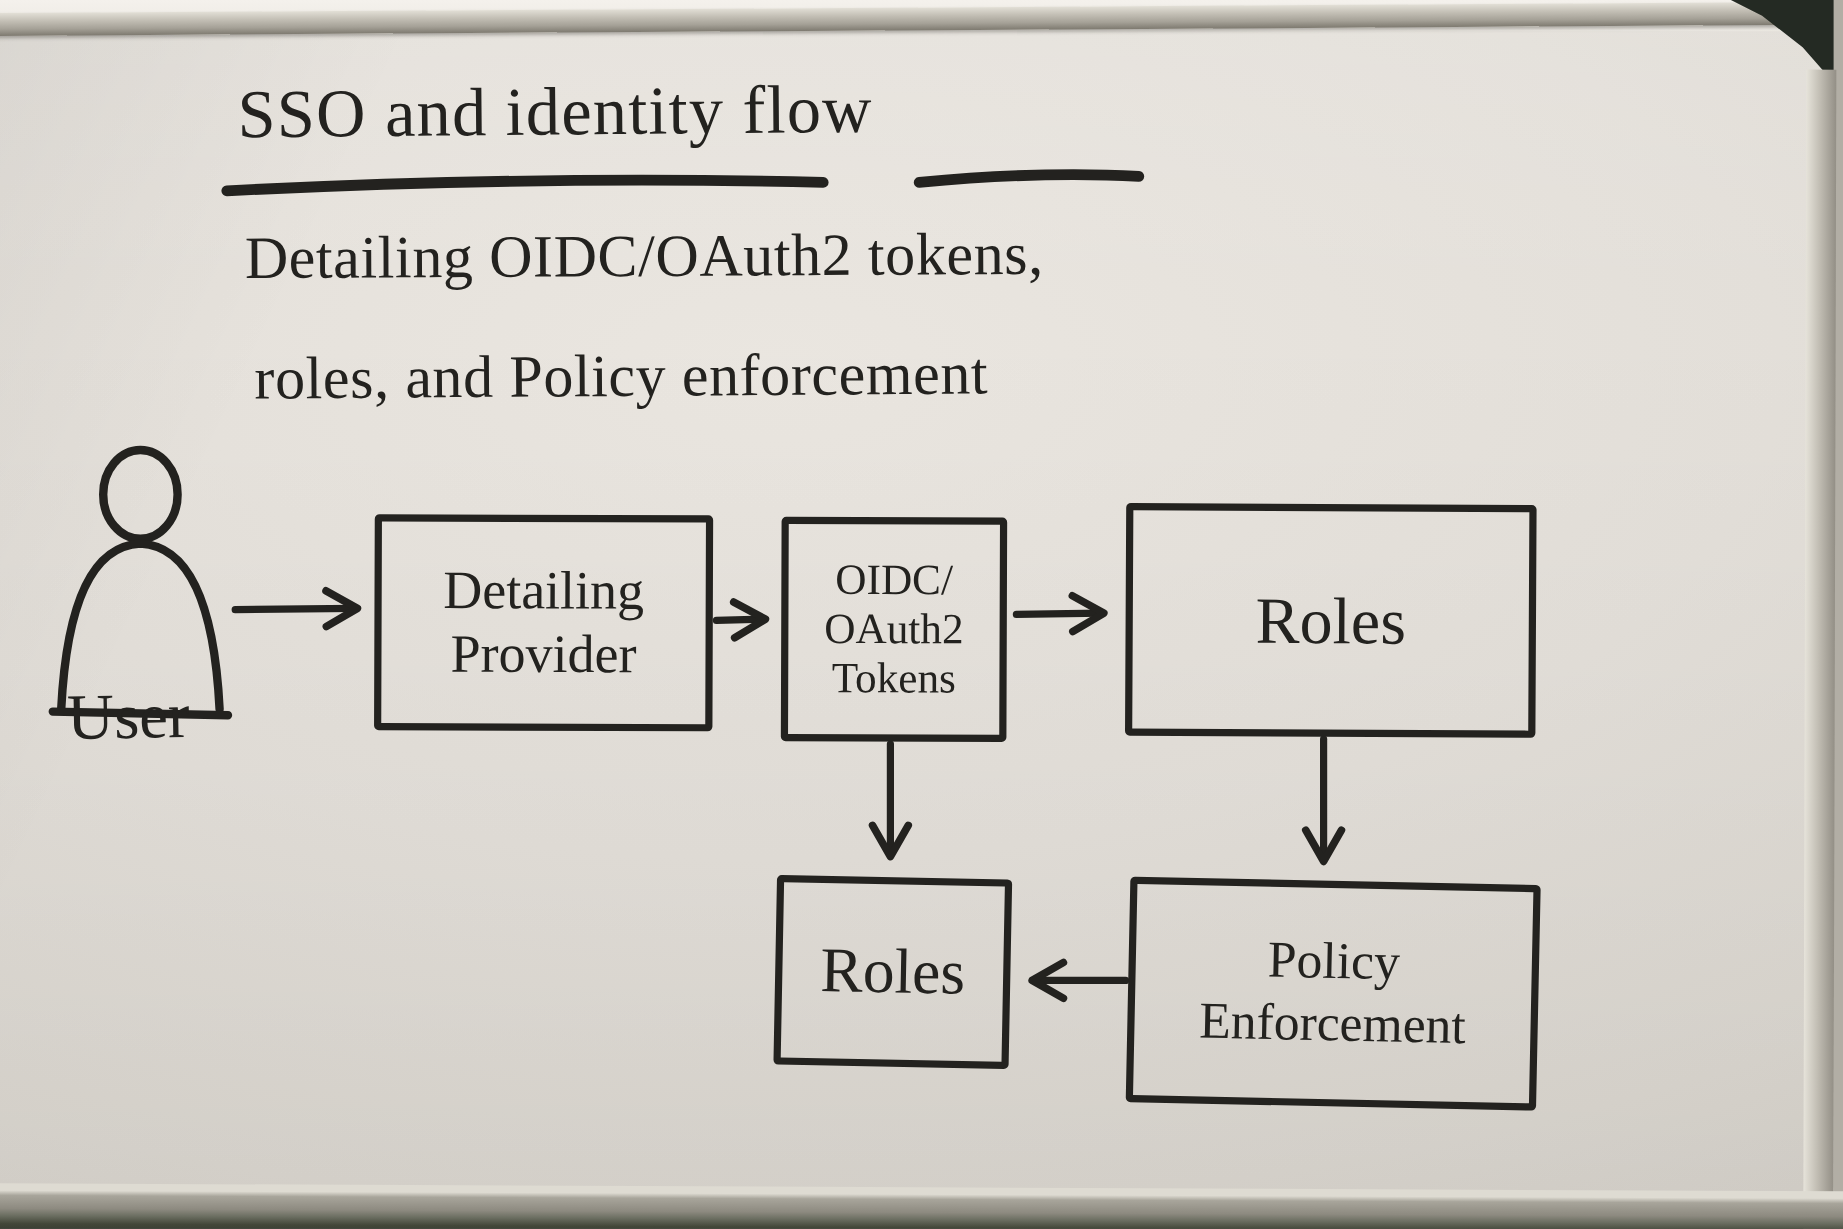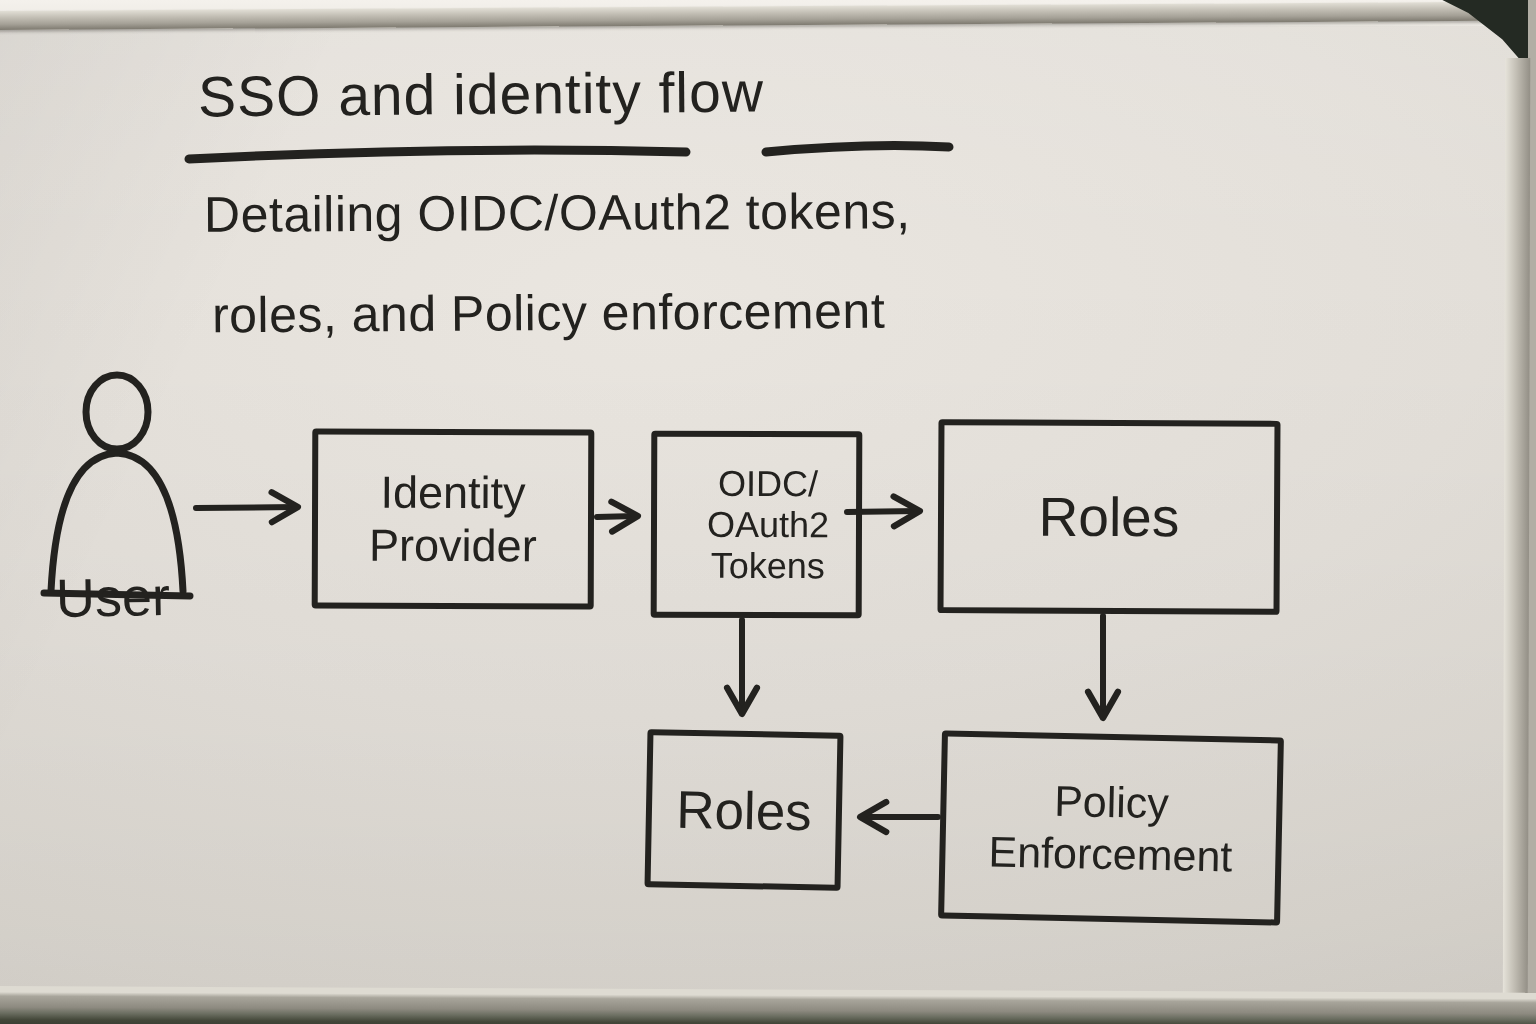--- a/index.html
+++ b/index.html
@@ -1,21 +1,21 @@
 <!DOCTYPE html>
 <html><head>
 <meta charset="utf-8">
 <style>
   html, body { margin: 0; padding: 0; background: #2a2d28; }
   .scene {
     position: relative;
     width: 1536px;
     height: 1024px;
     overflow: hidden;
-    font-family: Liberation Sans, sans-serif;
+    font-family: Liberation Serif, serif;
     --ink: #23221f;
   }
 
   
   .board-surface {
     position: absolute; inset: 0;
     background:
       radial-gradient(130% 95% at 42% 30%, #eae6e0 0%, #e3dfd9 42%, #dbd7d0 72%, #d0ccc5 100%);
   }
   .vignette {
@@ -94,21 +94,21 @@
     position: absolute; z-index: 6;
     border: 6px solid var(--ink);
     border-radius: 4px;
     display: flex; align-items: center; justify-content: center;
     text-align: center;
     color: var(--ink);
     white-space: pre-line;
     background: transparent;
   }
   .box-idp    { left: 312px; top: 429px; width: 270px; height: 168px; transform: rotate(0.2deg);  font-size: 45px; line-height: 1.18; }
-  .box-tokens { left: 651px; top: 431px; width: 176px; height: 175px; transform: rotate(0.2deg);  font-size: 36px; line-height: 1.14; padding-left: 23px; }
+  .box-tokens { left: 651px; top: 431px; width: 176px; height: 175px; transform: rotate(0.2deg);  font-size: 36px; line-height: 1.14; }
   .box-portal { left: 938px; top: 420px; width: 330px; height: 182px; transform: rotate(0.3deg);  font-size: 55px; }
   .box-roles  { left: 646px; top: 731px; width: 184px; height: 146px; transform: rotate(1.1deg);  font-size: 53px; }
   .box-policy { left: 940px; top: 734px; width: 330px; height: 176px; transform: rotate(1.2deg);  font-size: 43px; line-height: 1.22; }
 </style>
 </head>
 <body>
 
 <div class="scene">
 
   <div class="board-surface"></div>
@@ -140,21 +140,21 @@
       <path d="M938 817 L 862 817" marker-end="url(#ah)"></path>
     </g>
   </svg>
 
   <div class="hand title">SSO and identity flow</div>
   <div class="hand subtitle-1">Detailing OIDC/OAuth2 tokens,</div>
   <div class="hand subtitle-2">roles, and Policy enforcement</div>
   <div class="hand user-label">User</div>
 
   <div class="node-box box-idp">
-    <span>Identity
+    <span>Detailing
 Provider</span>
   </div>
   <div class="node-box box-tokens">
     <span>OIDC/
 OAuth2
 Tokens</span>
   </div>
   <div class="node-box box-portal">
     <span>Roles</span>
   </div>

